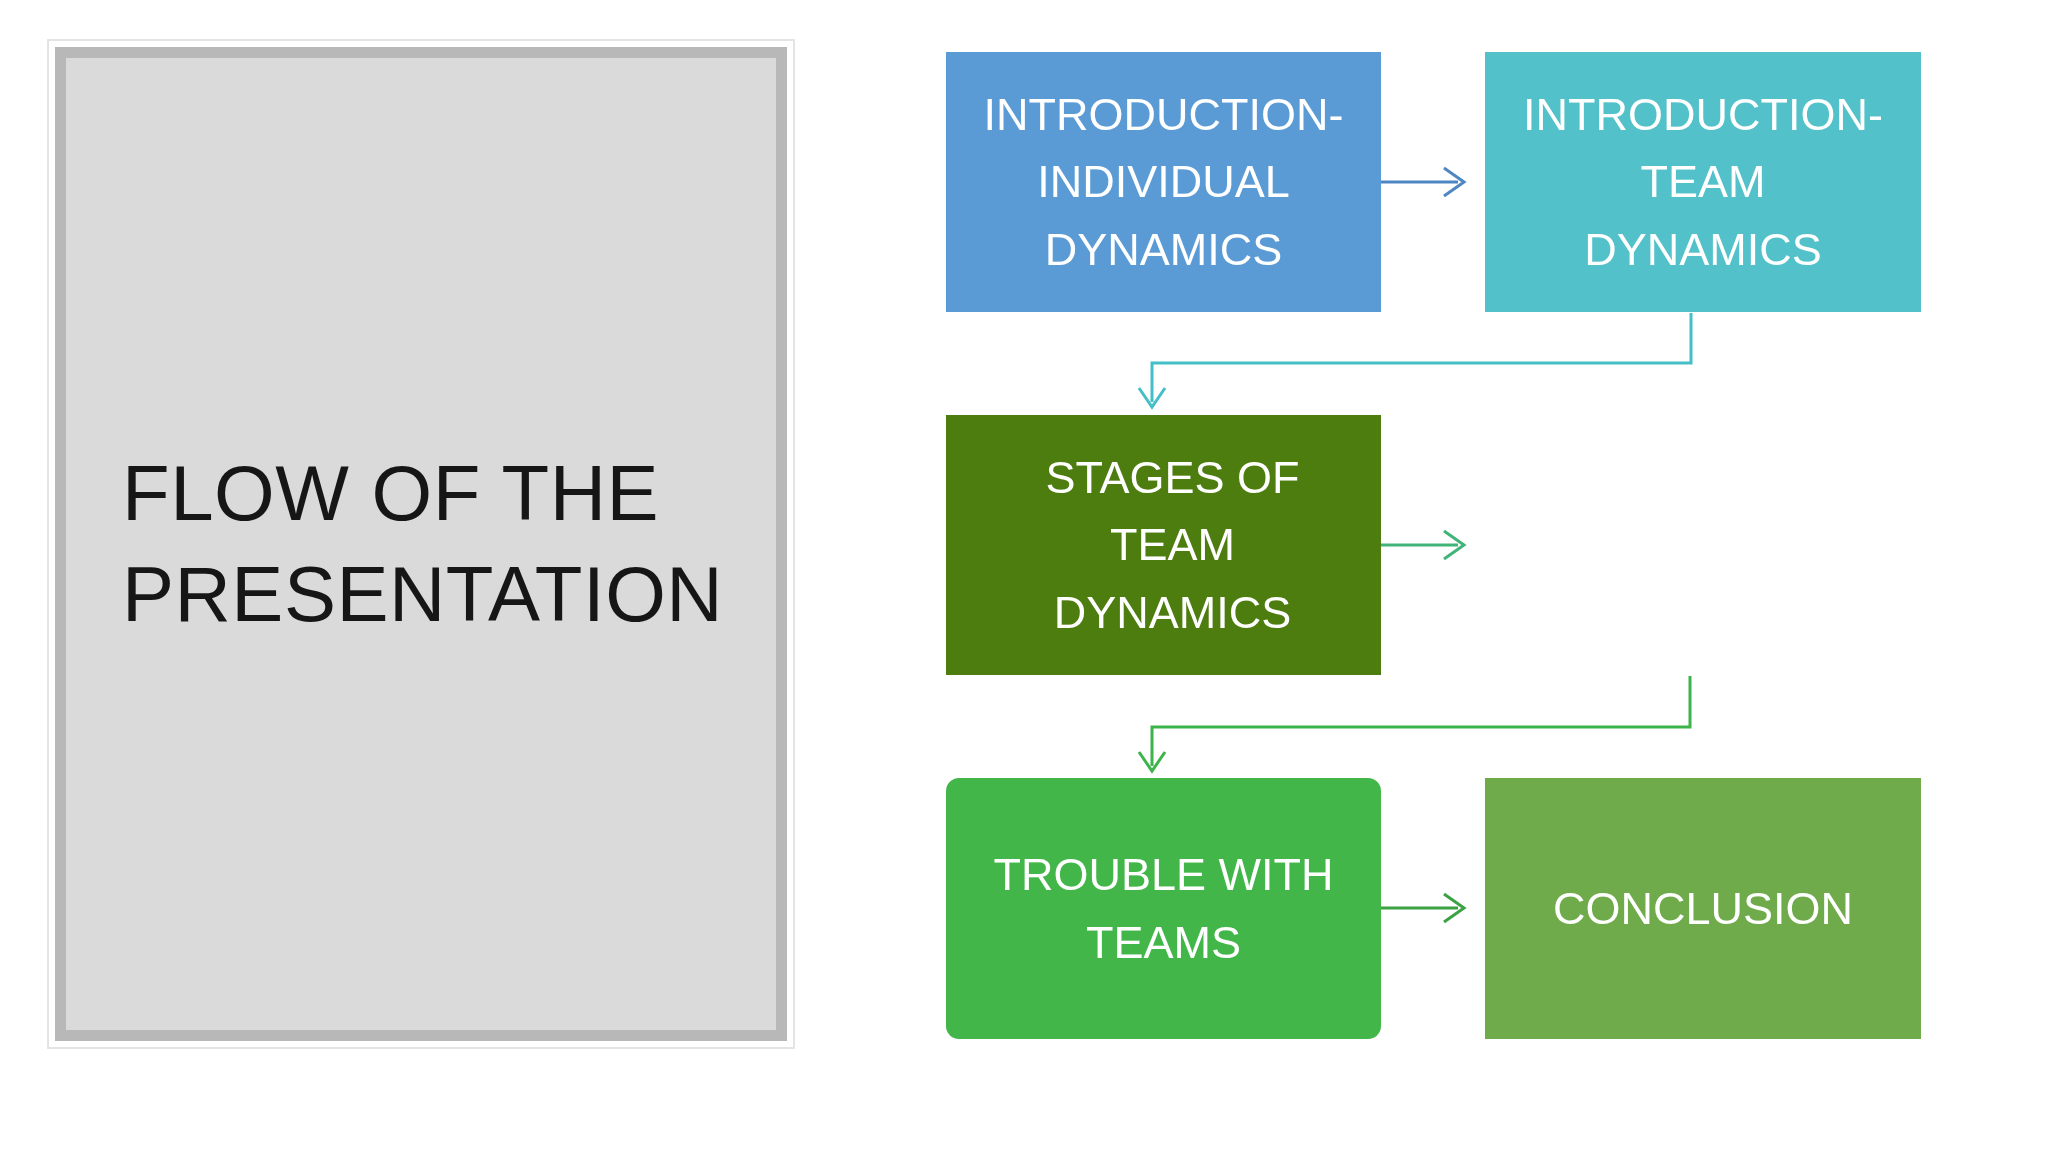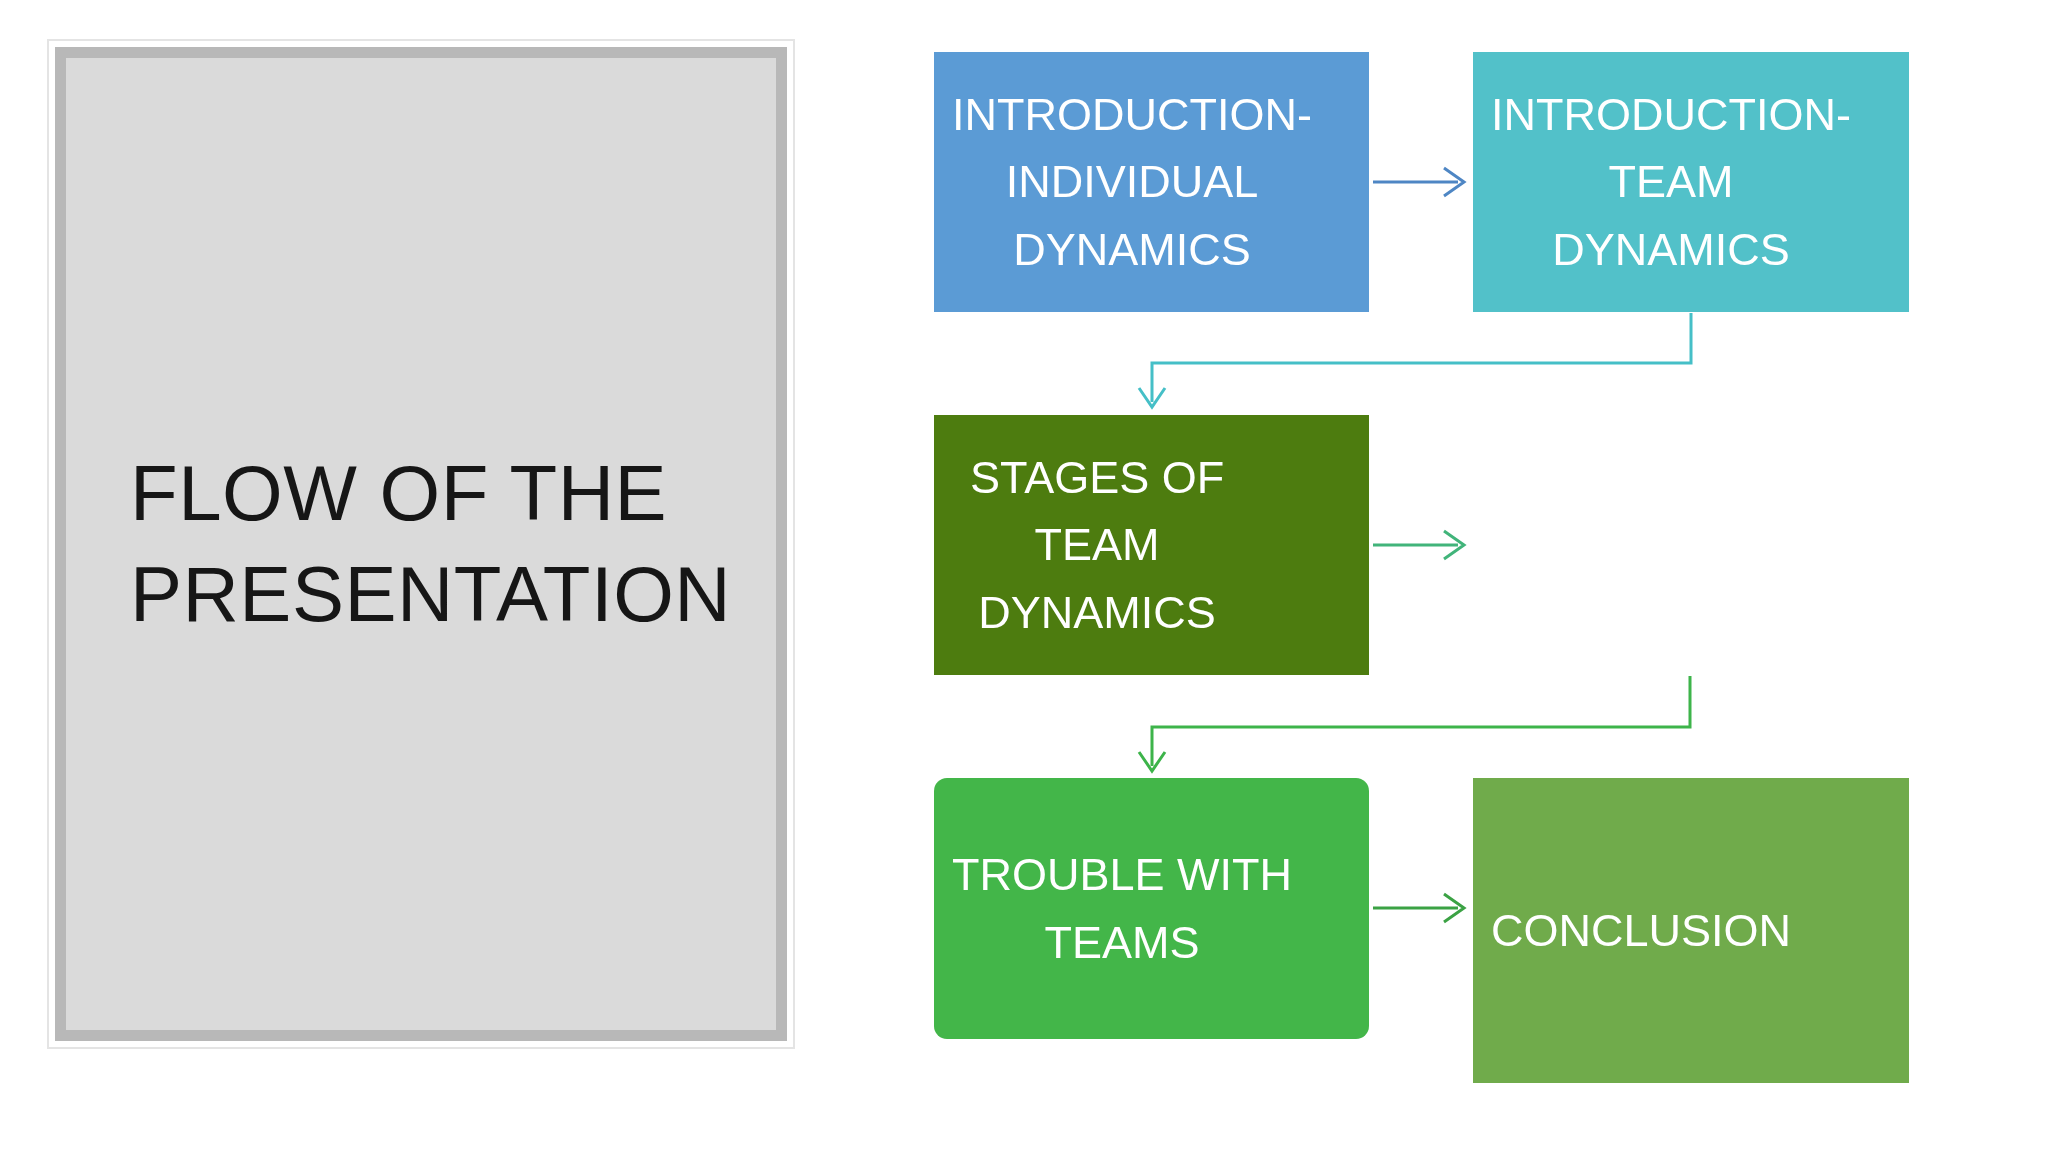--- a/index.html
+++ b/index.html
@@ -30,55 +30,56 @@
   .frame-mat {
     position: absolute;
     inset: 6px;
     border: 11px solid #b8b8b8;
     background: #dadada;
     box-sizing: border-box;
     display: flex;
     align-items: center;
   }
   .slide-title {
-    margin: 12px;
+    margin: 4px;
     padding-left: 52px;
     font-size: 78px;
     line-height: 1.3;
     font-weight: 300;
     color: #161616;
     white-space: pre-line;
     letter-spacing: 0.5px;
   }
 
   
   .node {
     position: absolute;
     width: 435px;
     height: 260px;
     display: flex;
     align-items: center;
-    justify-content: flex-start;
+    justify-content: center;
     text-align: center;
     box-sizing: border-box;
     padding: 0 18px;
+    margin-left: 12px;
   }
   .node-label {
     color: #ffffff;
     font-size: 45px;
     line-height: 1.5;
     font-weight: 300;
     white-space: pre-line;
   }
   .pos-n1 { left: 934px;  top: 52px;  }
   .pos-n2 { left: 1473px; top: 52px;  width: 436px; }
   .pos-n3 { left: 934px;  top: 415px; }
   .pos-n4 { left: 1473px; top: 415px; width: 436px; }
   .pos-n5 { left: 934px;  top: 778px; height: 261px; border-radius: 13px; }
-  .pos-n6 { left: 1473px; top: 778px; width: 436px; height: 305px; }
+  .pos-n6 { left: 1473px; top: 778px; width: 436px; height: 261px; }
 
   
   .connector-layer {
     position: absolute;
     left: 0;
     top: 0;
     width: 2048px;
     height: 1152px;
     pointer-events: none;
   }

